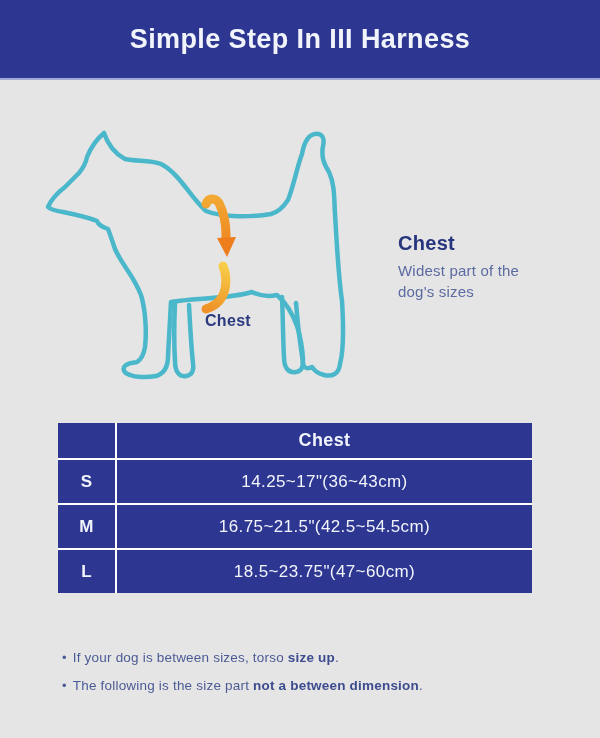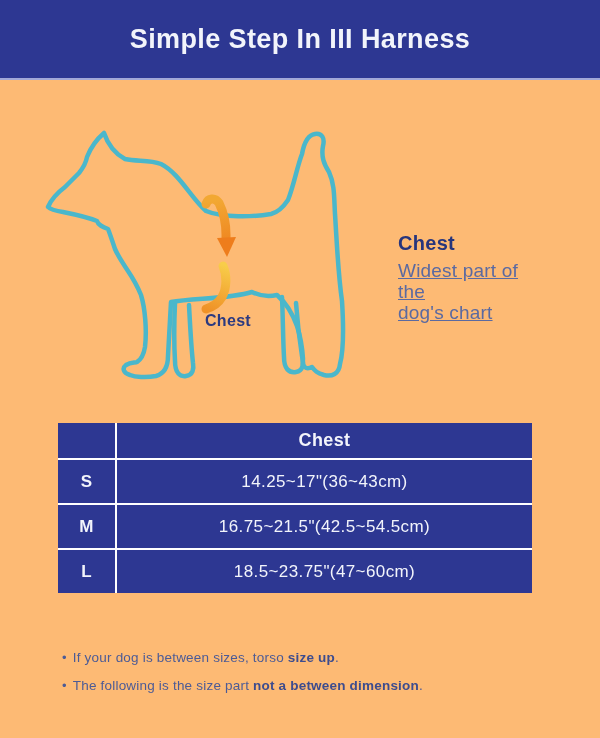--- a/index.html
+++ b/index.html
@@ -1,17 +1,17 @@
 <!DOCTYPE html>
 <html><head>
 <meta charset="utf-8">
 <style>
   html,body{margin:0;padding:0;background:#ffffff;}
   #page{
-    position:relative;width:600px;height:738px;background:#fdba74;
+    position:relative;width:600px;height:738px;background:#e5e5e5;
     font-family:"Liberation Sans",sans-serif;overflow:hidden;
   }
   
   #header{
     position:absolute;left:0;top:0;width:600px;height:80px;
     background:#2d3792;border-bottom:2px solid #a2a8d8;
     display:flex;align-items:center;justify-content:center;box-sizing:border-box;
   }
   #header .title{
     color:#f2f4fb;font-size:27px;font-weight:bold;letter-spacing:.4px;
@@ -21,21 +21,21 @@
   .chest-label-on-dog{
     position:absolute;left:205px;top:312px;width:60px;
     color:#2c3a80;font-size:16px;font-weight:bold;letter-spacing:.3px;
   }
   
   .callout{position:absolute;left:398px;top:232px;width:150px;}
   .callout .callout-title{
     color:#27357c;font-size:20px;font-weight:bold;letter-spacing:.3px;margin:0 0 5px 0;
   }
   .callout .callout-desc{
-    color:#5b6aa1;font-size:19px;line-height:21px;letter-spacing:.2px;text-decoration:underline;
+    color:#5b6aa1;font-size:15px;line-height:21px;letter-spacing:.2px;
   }
   
   #size-table{
     position:absolute;left:58px;top:423px;width:474px;
     background:#2d3792;color:#f2f4fb;
   }
   .t-row{display:flex;height:43px;border-top:2px solid #ffffff;}
   .t-row.t-head{height:35px;border-top:none;}
   .t-cell-size{
     width:59px;border-right:2px solid #ffffff;box-sizing:border-box;
@@ -125,21 +125,21 @@
 
     <path d="M198,161 C202,170 202,183 197,192 C193,199 187,202 181,204" stroke="url(#gB)" stroke-width="9" fill="none" stroke-linecap="round"></path>
   </svg>
 
   <div class="chest-label-on-dog">Chest</div>
 
   <div class="callout">
     <div class="callout-title">Chest</div>
     <div class="callout-desc">
       <div>Widest part of the</div>
-      <div>dog's chart</div>
+      <div>dog's sizes</div>
     </div>
   </div>
 
   <div id="size-table">
     <div class="t-row t-head">
       <div class="t-cell-size"></div>
       <div class="t-cell-val">Chest</div>
     </div>
     <div class="t-row">
       <div class="t-cell-size">S</div>

